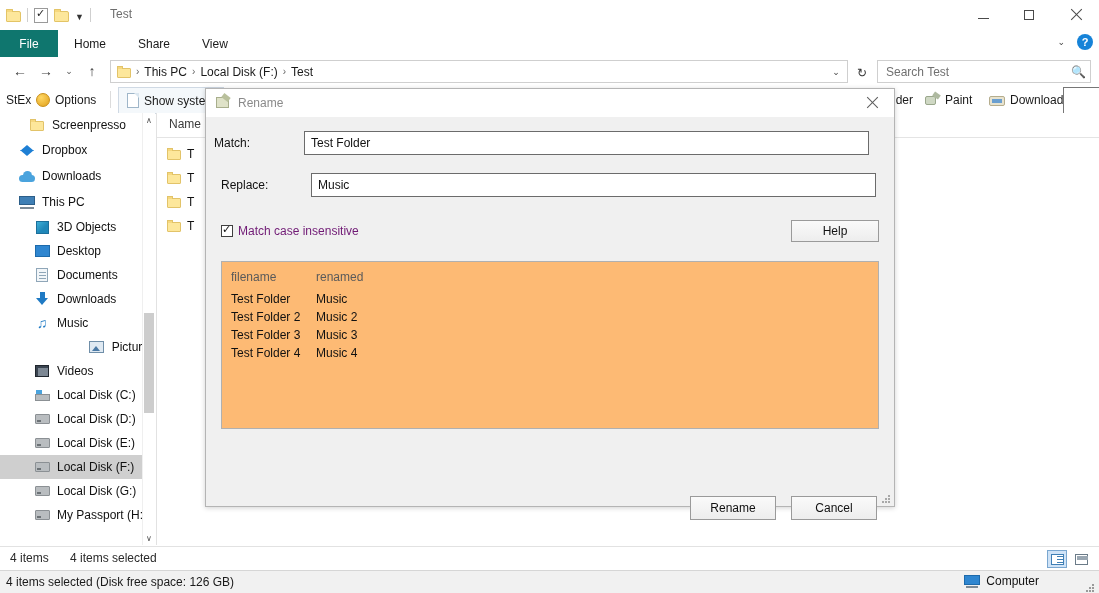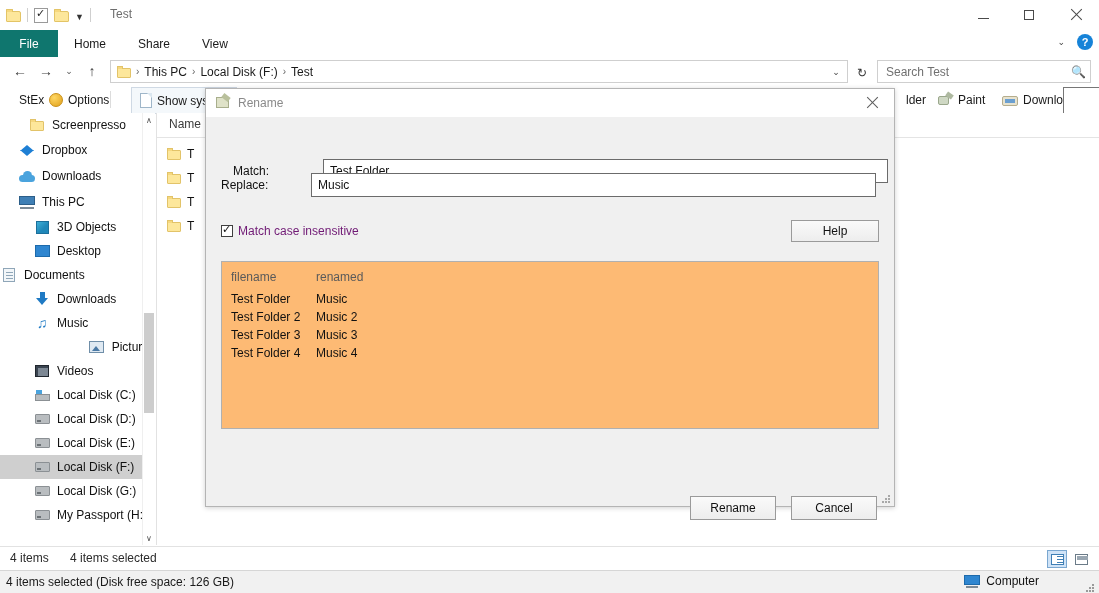--- a/index.html
+++ b/index.html
@@ -58,21 +58,21 @@
   .addr-drop{width:22px;height:21px;display:flex;align-items:center;justify-content:center;font-size:9px;color:#444;}
   .addr-refresh{position:absolute;left:851px;top:3px;width:20px;height:23px;display:flex;align-items:center;justify-content:center;
     font-size:12px;color:#333;border:1px solid transparent;}
   .searchbox{position:absolute;left:877px;top:3px;width:214px;height:23px;border:1px solid #cfcfcf;background:#fff;
     display:flex;align-items:center;box-sizing:border-box;}
   .search-ph{flex:1;padding-left:8px;font-size:12px;color:#707070;}
   .search-ico{width:22px;display:flex;align-items:center;justify-content:center;font-size:12px;color:#333;}
 
   
   .toolbar2{position:absolute;left:0;top:86px;width:1099px;height:27px;background:#fff;border-bottom:1px solid #e6e6e6;}
-  .tb-item{position:absolute;display:flex;align-items:center;gap:5px;height:27px;font-size:12px;color:#1a1a1a;margin-left:13px;}
+  .tb-item{position:absolute;display:flex;align-items:center;gap:5px;height:27px;font-size:12px;color:#1a1a1a;}
   .tb-sep{position:absolute;top:5px;width:1px;height:17px;background:#dcdcdc;}
   .coin-ico{width:14px;height:14px;border-radius:50%;background:radial-gradient(circle at 35% 30%,#ffd764,#e0a01a);
     border:1px solid #c98f18;box-sizing:border-box;}
   .doc-ico{width:12px;height:15px;background:#fff;border:1px solid #9fb6c9;box-sizing:border-box;position:relative;}
   .doc-ico:after{content:"";position:absolute;right:-1px;top:-1px;border-left:5px solid transparent;border-top:5px solid #dbe7f0;}
   .tb-showsystem{border:1px solid #cfd9e4;background:#f4f8fb;height:25px;padding:0 8px;top:1px;}
   .paint-ico{width:15px;height:14px;position:relative;}
   .paint-ico:before{content:"";position:absolute;left:0;top:3px;width:11px;height:9px;background:#cfd8c4;
     border:1px solid #9aa78c;border-radius:2px;box-sizing:border-box;}
   .paint-ico:after{content:"";position:absolute;left:8px;top:0;width:7px;height:5px;background:#aeb9a0;transform:rotate(35deg);}
@@ -309,21 +309,21 @@
           <i class="ic-3d"></i>
         </span>
       <span>3D Objects</span>
     </div>
     <div class="sb-item" style="padding-left:33px;">
       <span class="sb-ico">
           <i class="ic-desk"></i>
         </span>
       <span>Desktop</span>
     </div>
-    <div class="sb-item" style="">
+    <div class="sb-item" style="padding-left:33px;">
       <span class="sb-ico">
           <i class="ic-docs"></i>
         </span>
       <span>Documents</span>
     </div>
     <div class="sb-item" style="padding-left:33px;">
       <span class="sb-ico">
           <i class="ic-down"></i>
         </span>
       <span>Downloads</span>
@@ -448,21 +448,21 @@
   <div class="dialog">
     <div class="dlg-title">
       <span class="dlg-ico"></span>
       <span class="dlg-title-text">Rename</span>
       <span class="dlg-close">
           <i class="glyph-close"></i>
         </span>
     </div>
 
     <div class="dlg-body">
-      <div class="field-row" style="left:27px;top:14px;margin-top:28px;">
+      <div class="field-row" style="left:8px;top:14px;">
         <span class="field-label">Match:</span>
         <span class="field-input" style="width:565px;">Test Folder</span>
       </div>
       <div class="field-row" style="left:15px;top:56px;">
         <span class="field-label">Replace:</span>
         <span class="field-input" style="width:565px;">Music</span>
       </div>
 
       <div class="chk-row">
         <span class="chk"></span>

